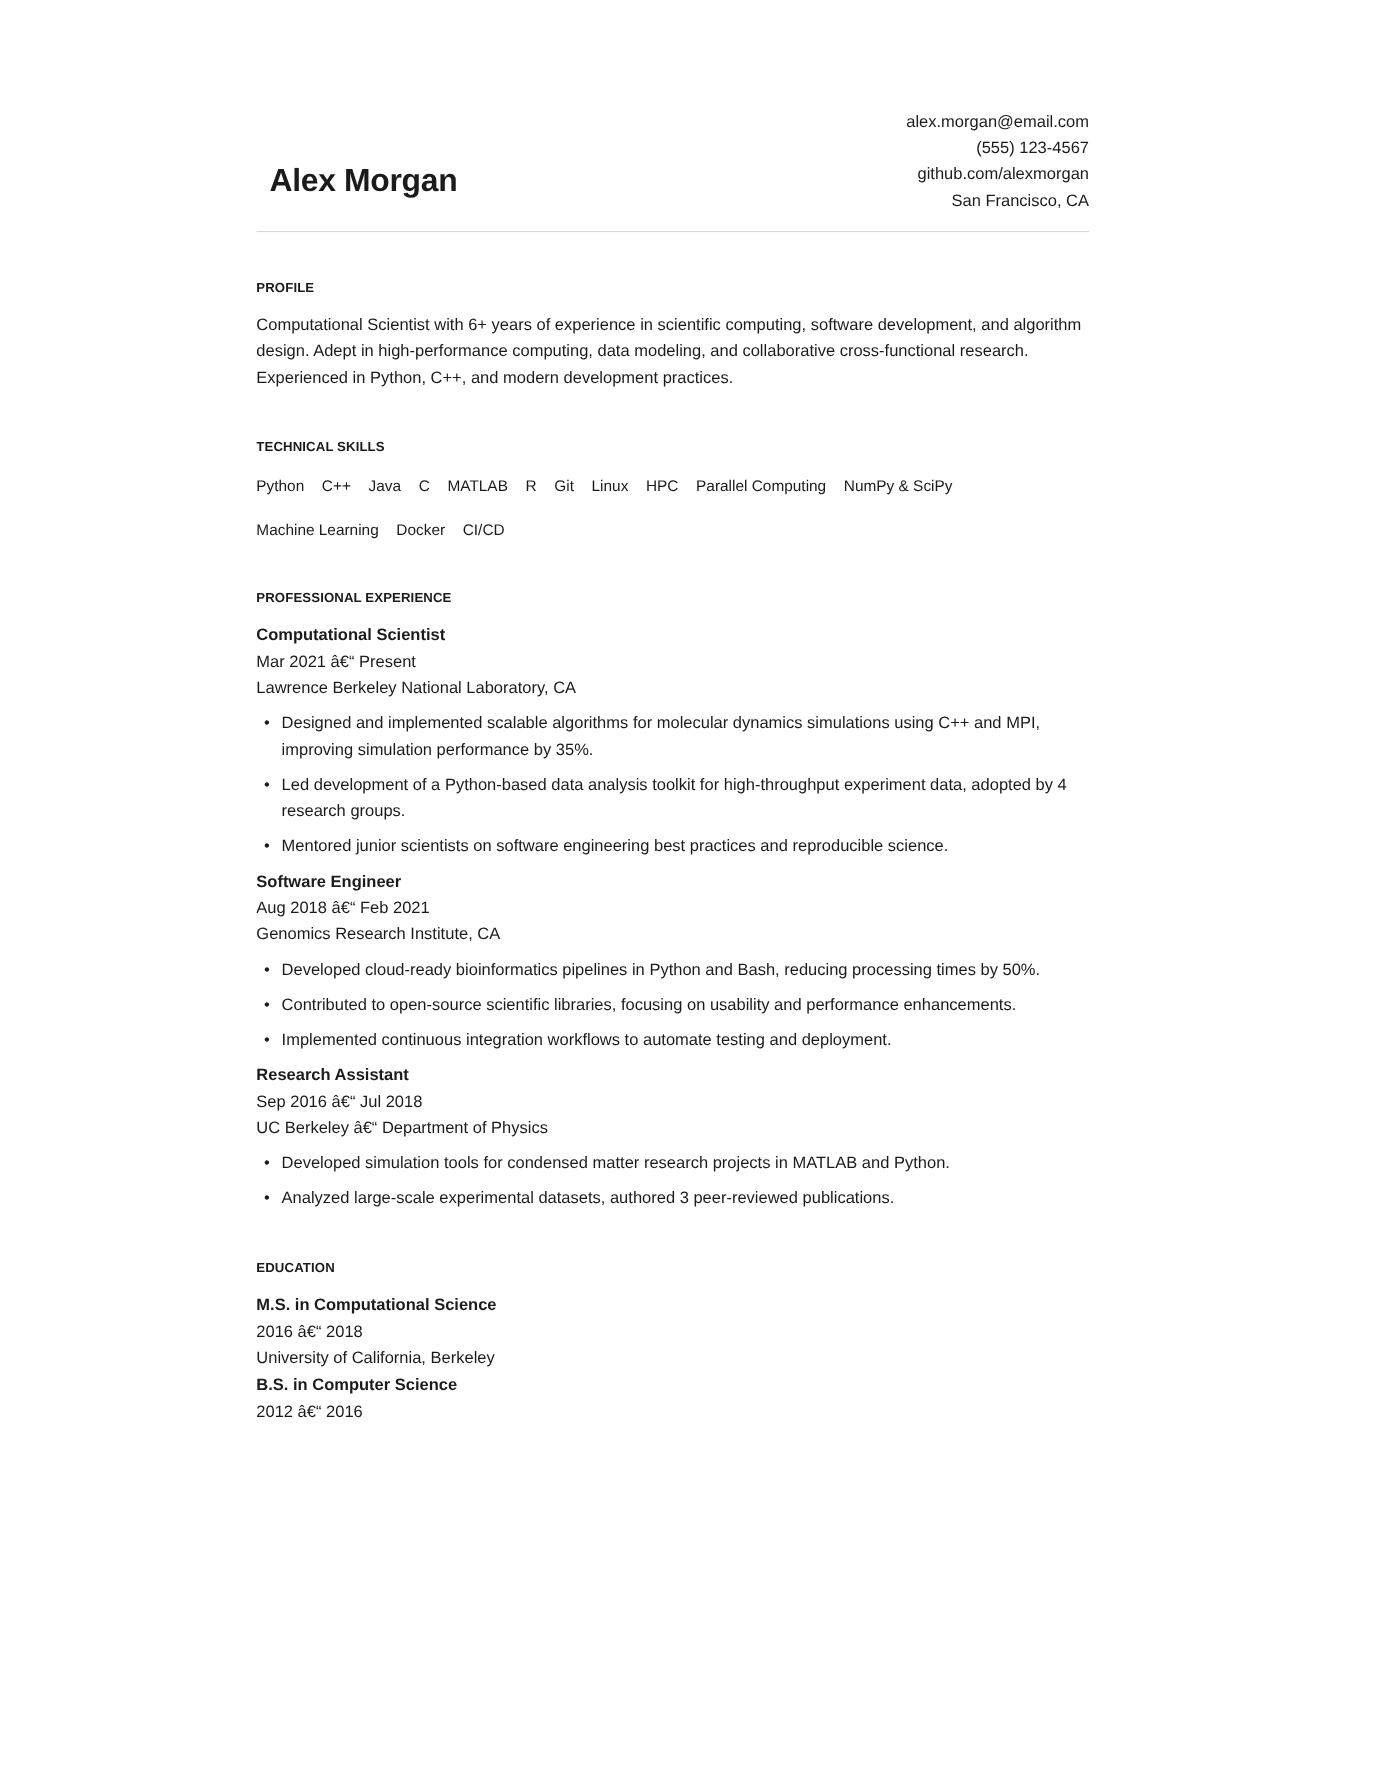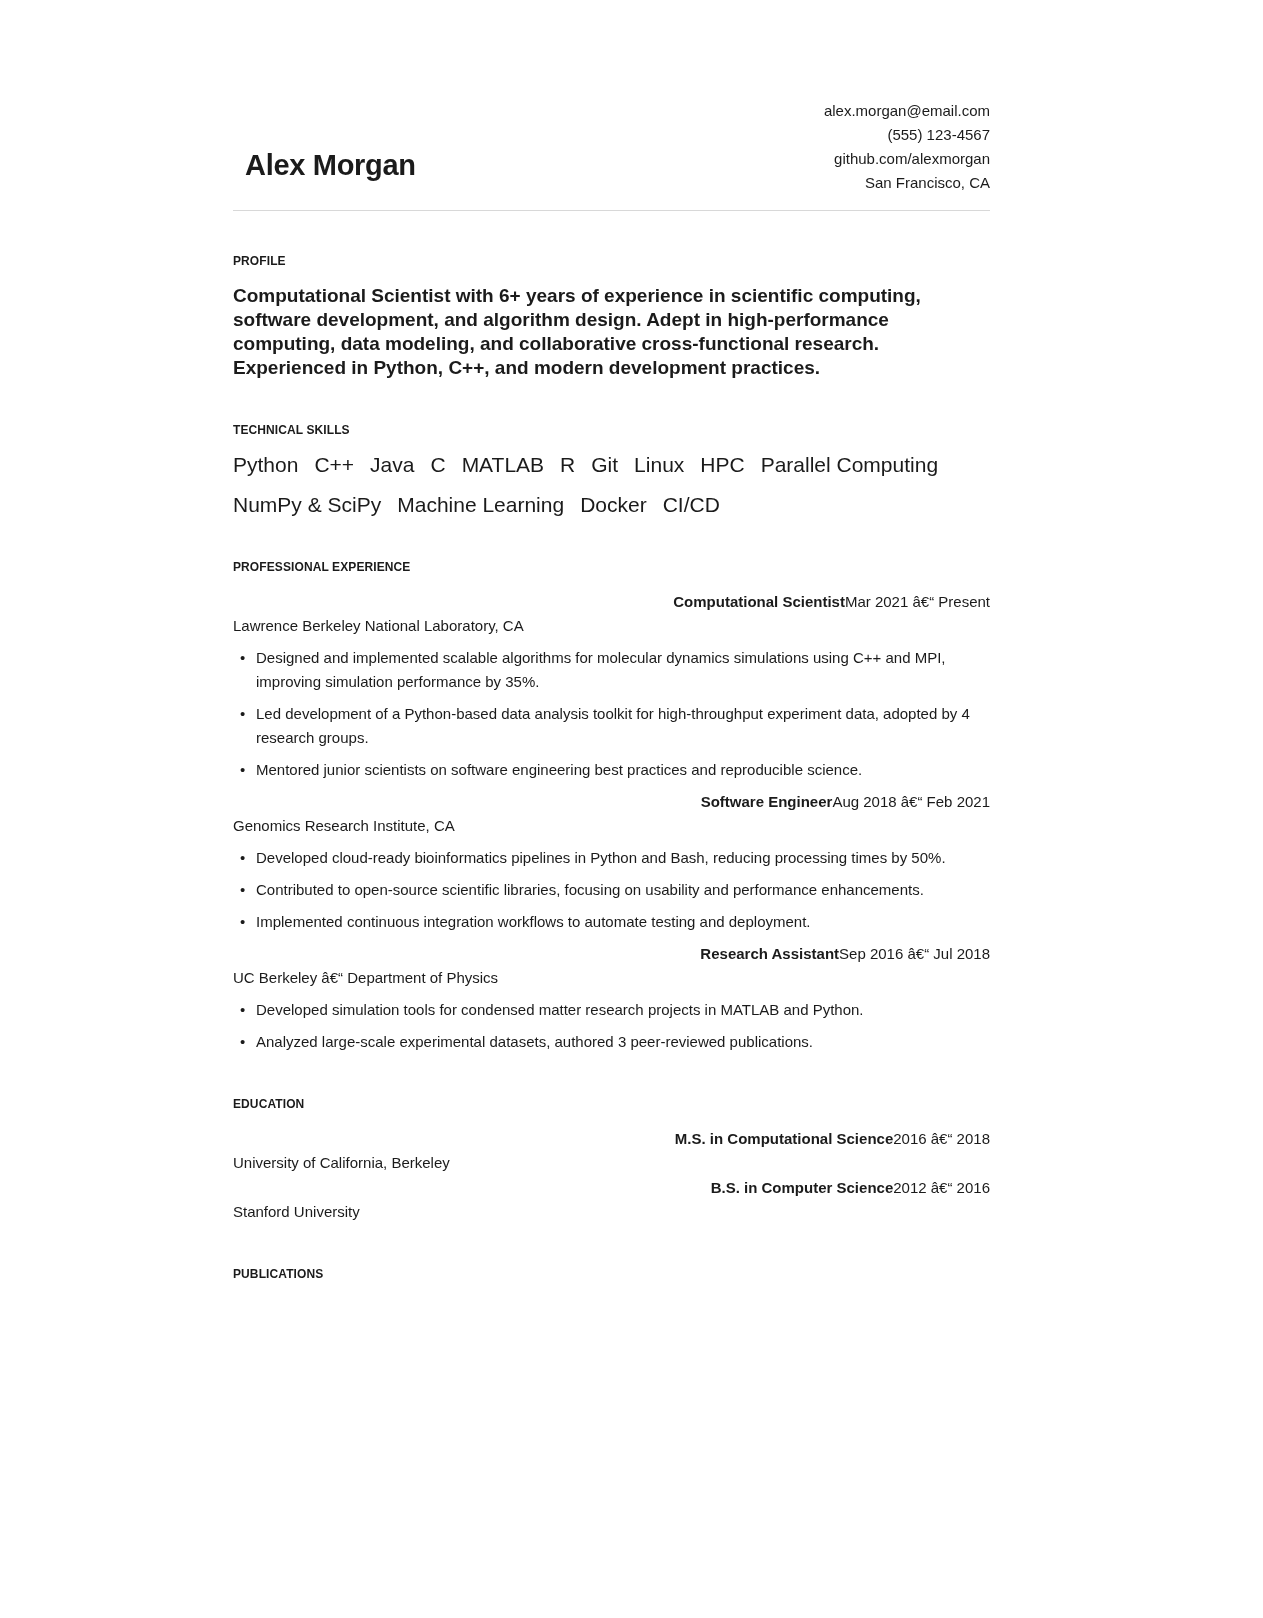--- a/index.html
+++ b/index.html
@@ -45,40 +45,40 @@
     margin: 15px 0 0 0;
   }
   h2.section-heading {
     font-size: 12px;
     font-weight: 700;
     margin: 43px 0 16px 0;
     letter-spacing: 0.1px;
   }
   p.body-text {
     margin: 0;
-    font-size: 19px;
-    line-height: 24px;
-    font-weight: bold;
+    font-size: 15px;
+    line-height: 24px;
   }
   .skills-list {
     display: flex;
     flex-wrap: wrap;
     column-gap: 35px;
     row-gap: 16px;
-    font-size: 21px;
+    font-size: 14px;
     line-height: 24px;
     gap: 16px;
   }
   .job { margin-top: 2px; }
   .title-row {
     display: flex;
-    justify-content: flex-end;
+    justify-content: flex-start;
     align-items: baseline;
     font-size: 15px;
     line-height: 24px;
+    flex-direction: column;
   }
   .title-row .entry-title { font-weight: 700; }
   .entry-sub {
     font-size: 15px;
     line-height: 24px;
   }
   ul.bullets {
     margin: 0;
     padding: 0;
     list-style: none;

